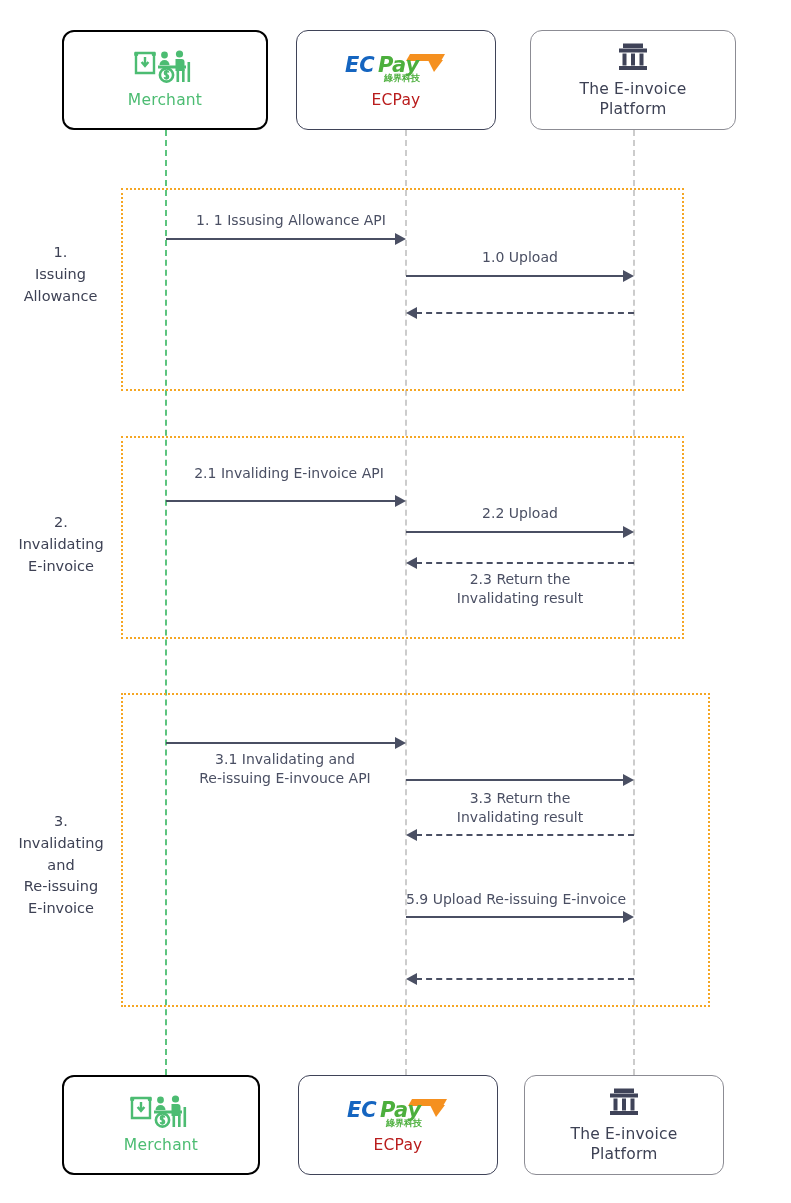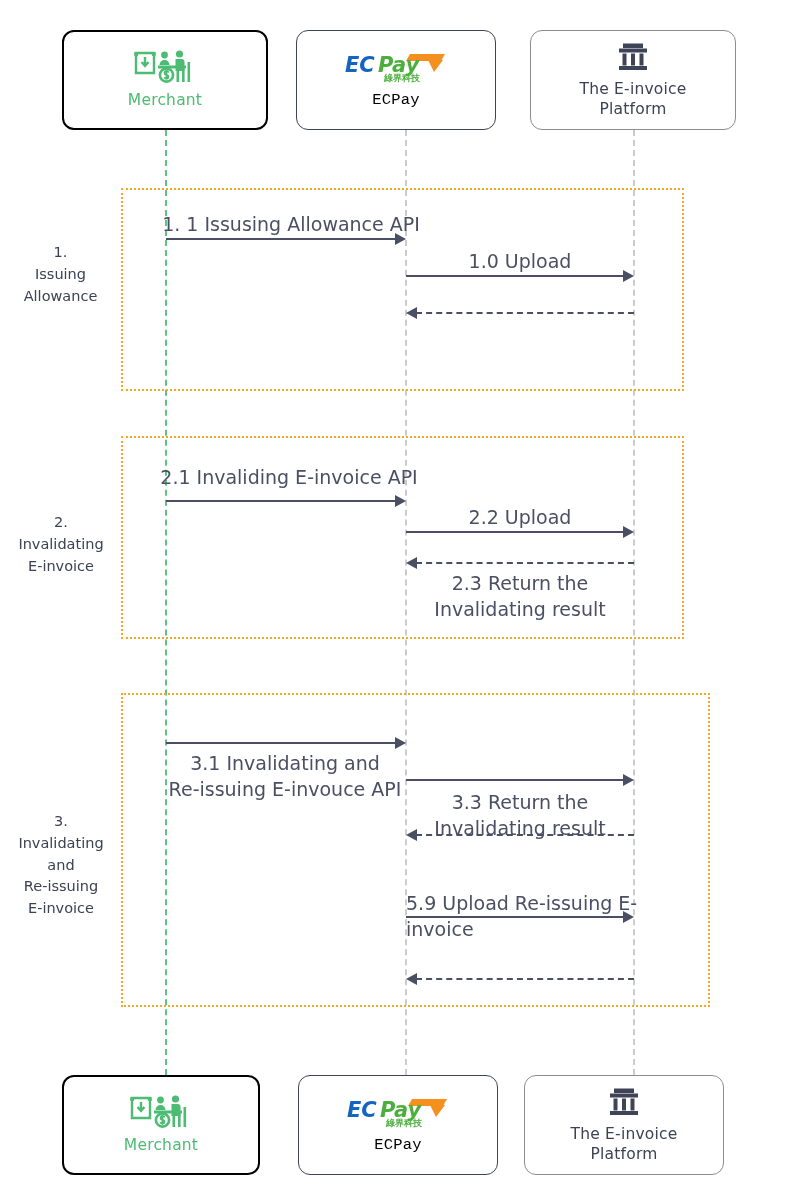--- a/index.html
+++ b/index.html
@@ -36,21 +36,21 @@
   .actor-box.platform  { border: 1.6px solid #8c8c94; }
 
   .actor-label {
     text-align: center;
     line-height: 1.28;
     font-size: 15.5px;
     letter-spacing: .2px;
     margin-top: 7px;
   }
   .actor-box.merchant .actor-label { color: #4CBC72; }
-  .actor-box.ecpay    .actor-label { color: #000000; font-family: Liberation Mono, monospace; }
+  .actor-box.ecpay    .actor-label { color: #b91c1c; }
   .actor-box.platform .actor-label { color: #3d4154; }
 
   .actor-icon { display: block; line-height: 0; }
 
   
   .ecpay-logo {
     position: relative;
     width: 104px;
     height: 34px;
     line-height: 0;
@@ -109,21 +109,21 @@
     width: 0; height: 0;
     border-top: 6px solid transparent;
     border-bottom: 6px solid transparent;
   }
   .arrowhead.right { border-left: 11px solid #4a4f63; }
   .arrowhead.left  { border-right: 11px solid #4a4f63; }
 
   .msg-label {
     position: absolute;
     text-align: center;
-    font-size: 19px;
+    font-size: 14px;
     line-height: 1.38;
     color: #4a4f63;
     white-space: pre-line;
     z-index: 4;
   }
 </style>
 </head>
 <body>
 
 <div id="diagram">

